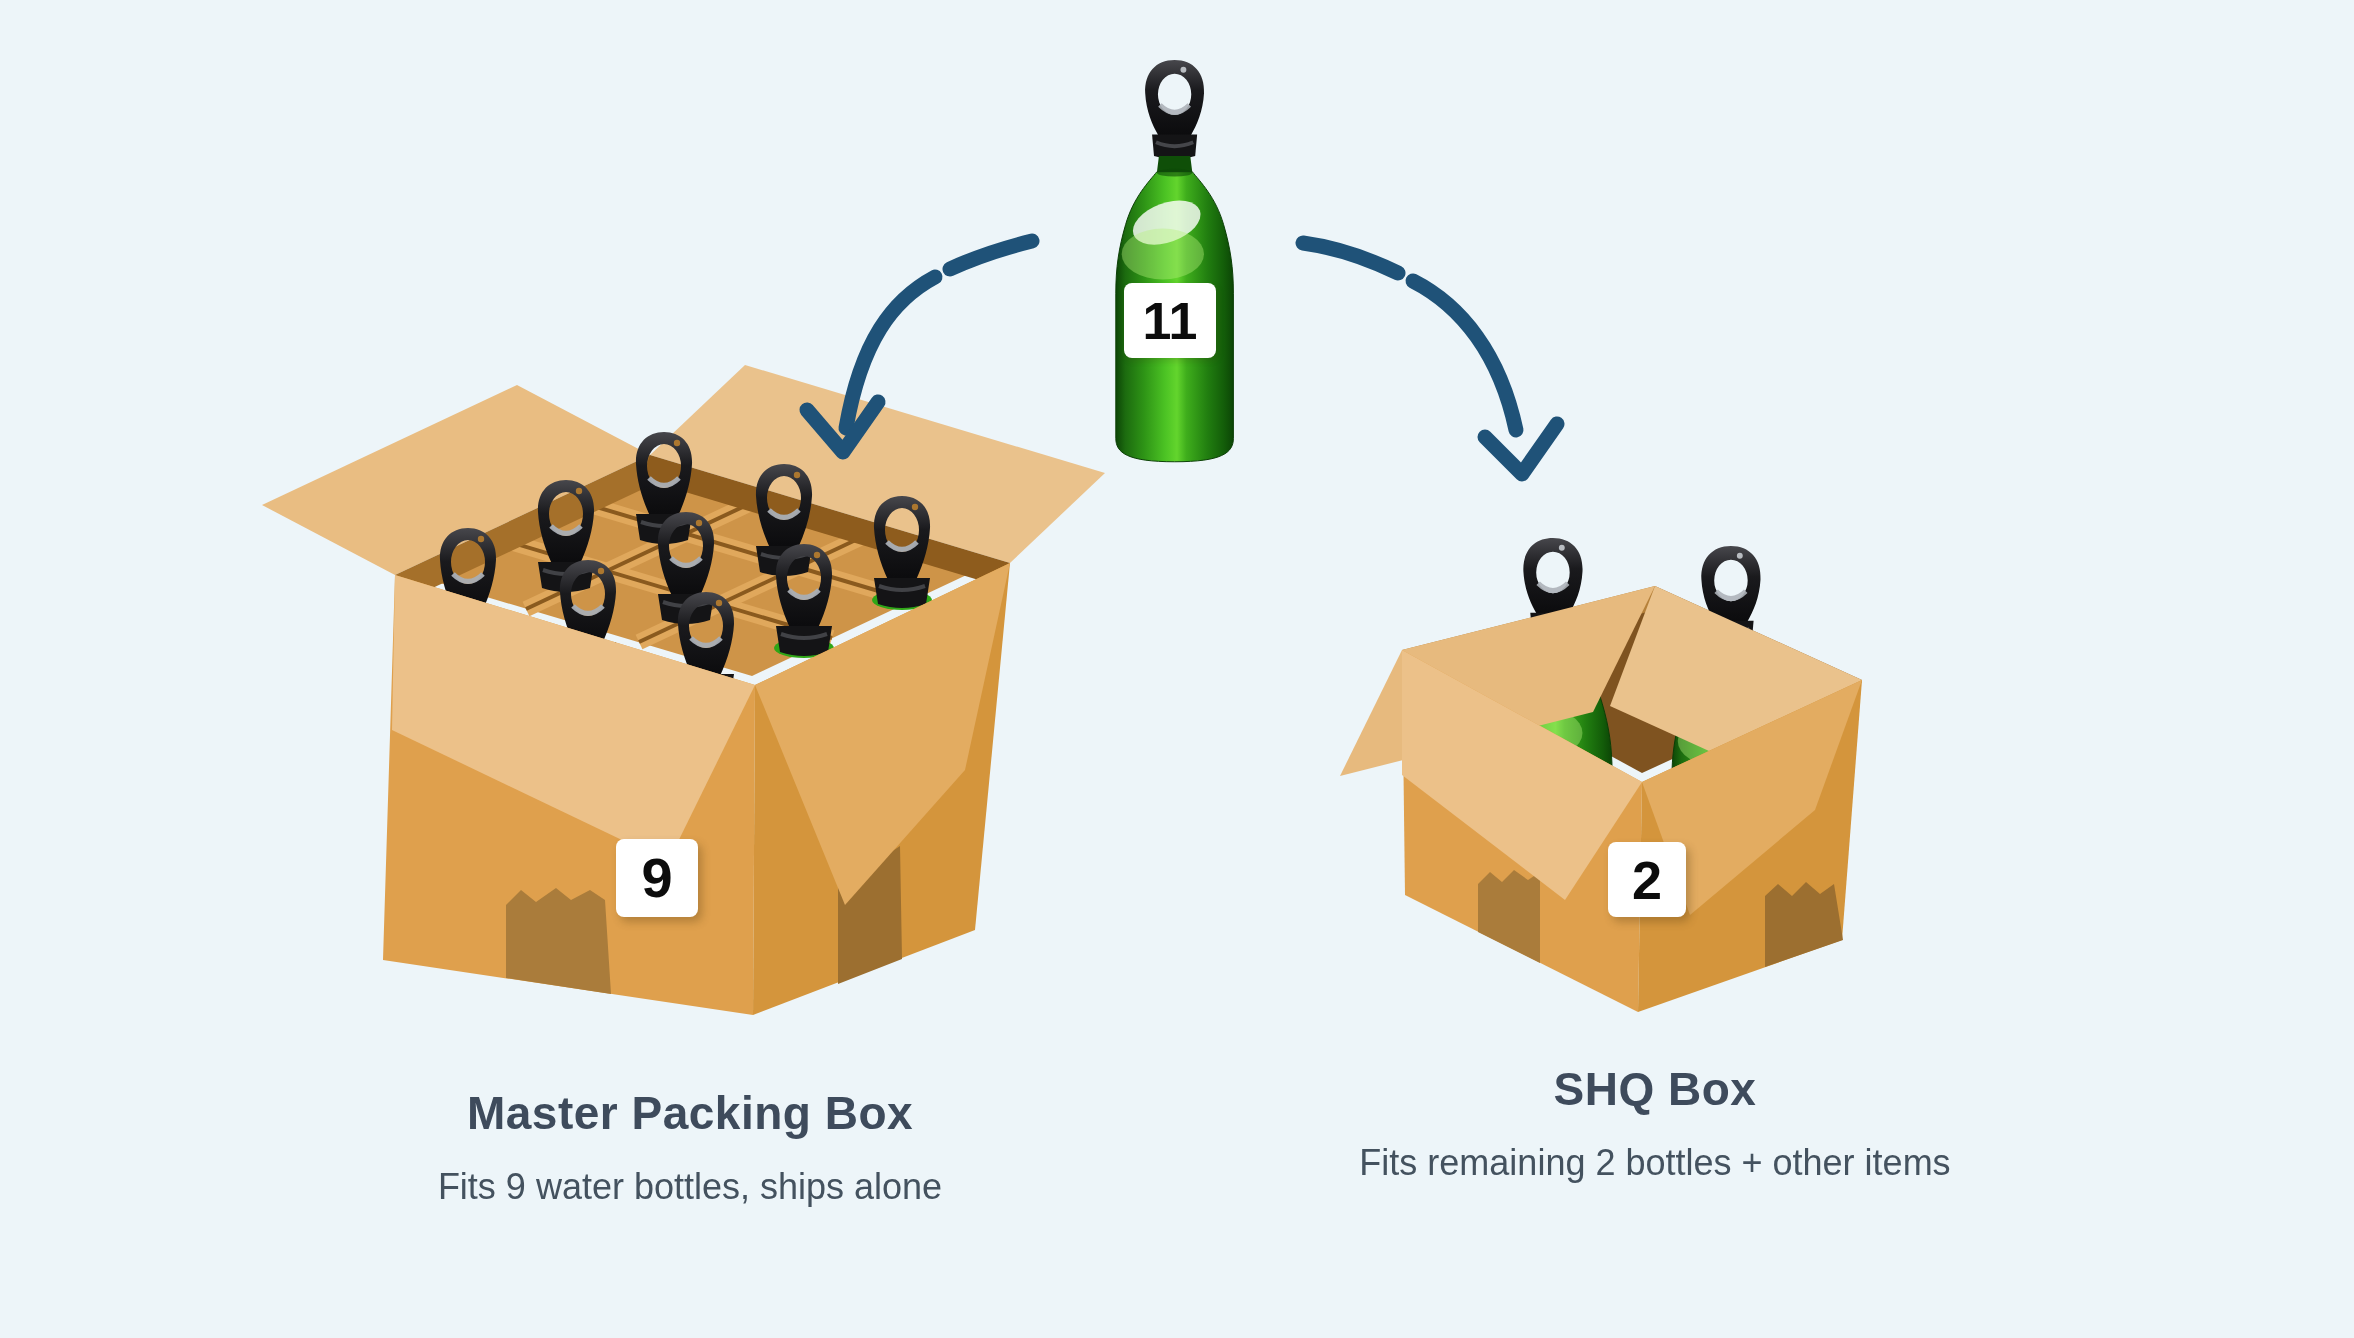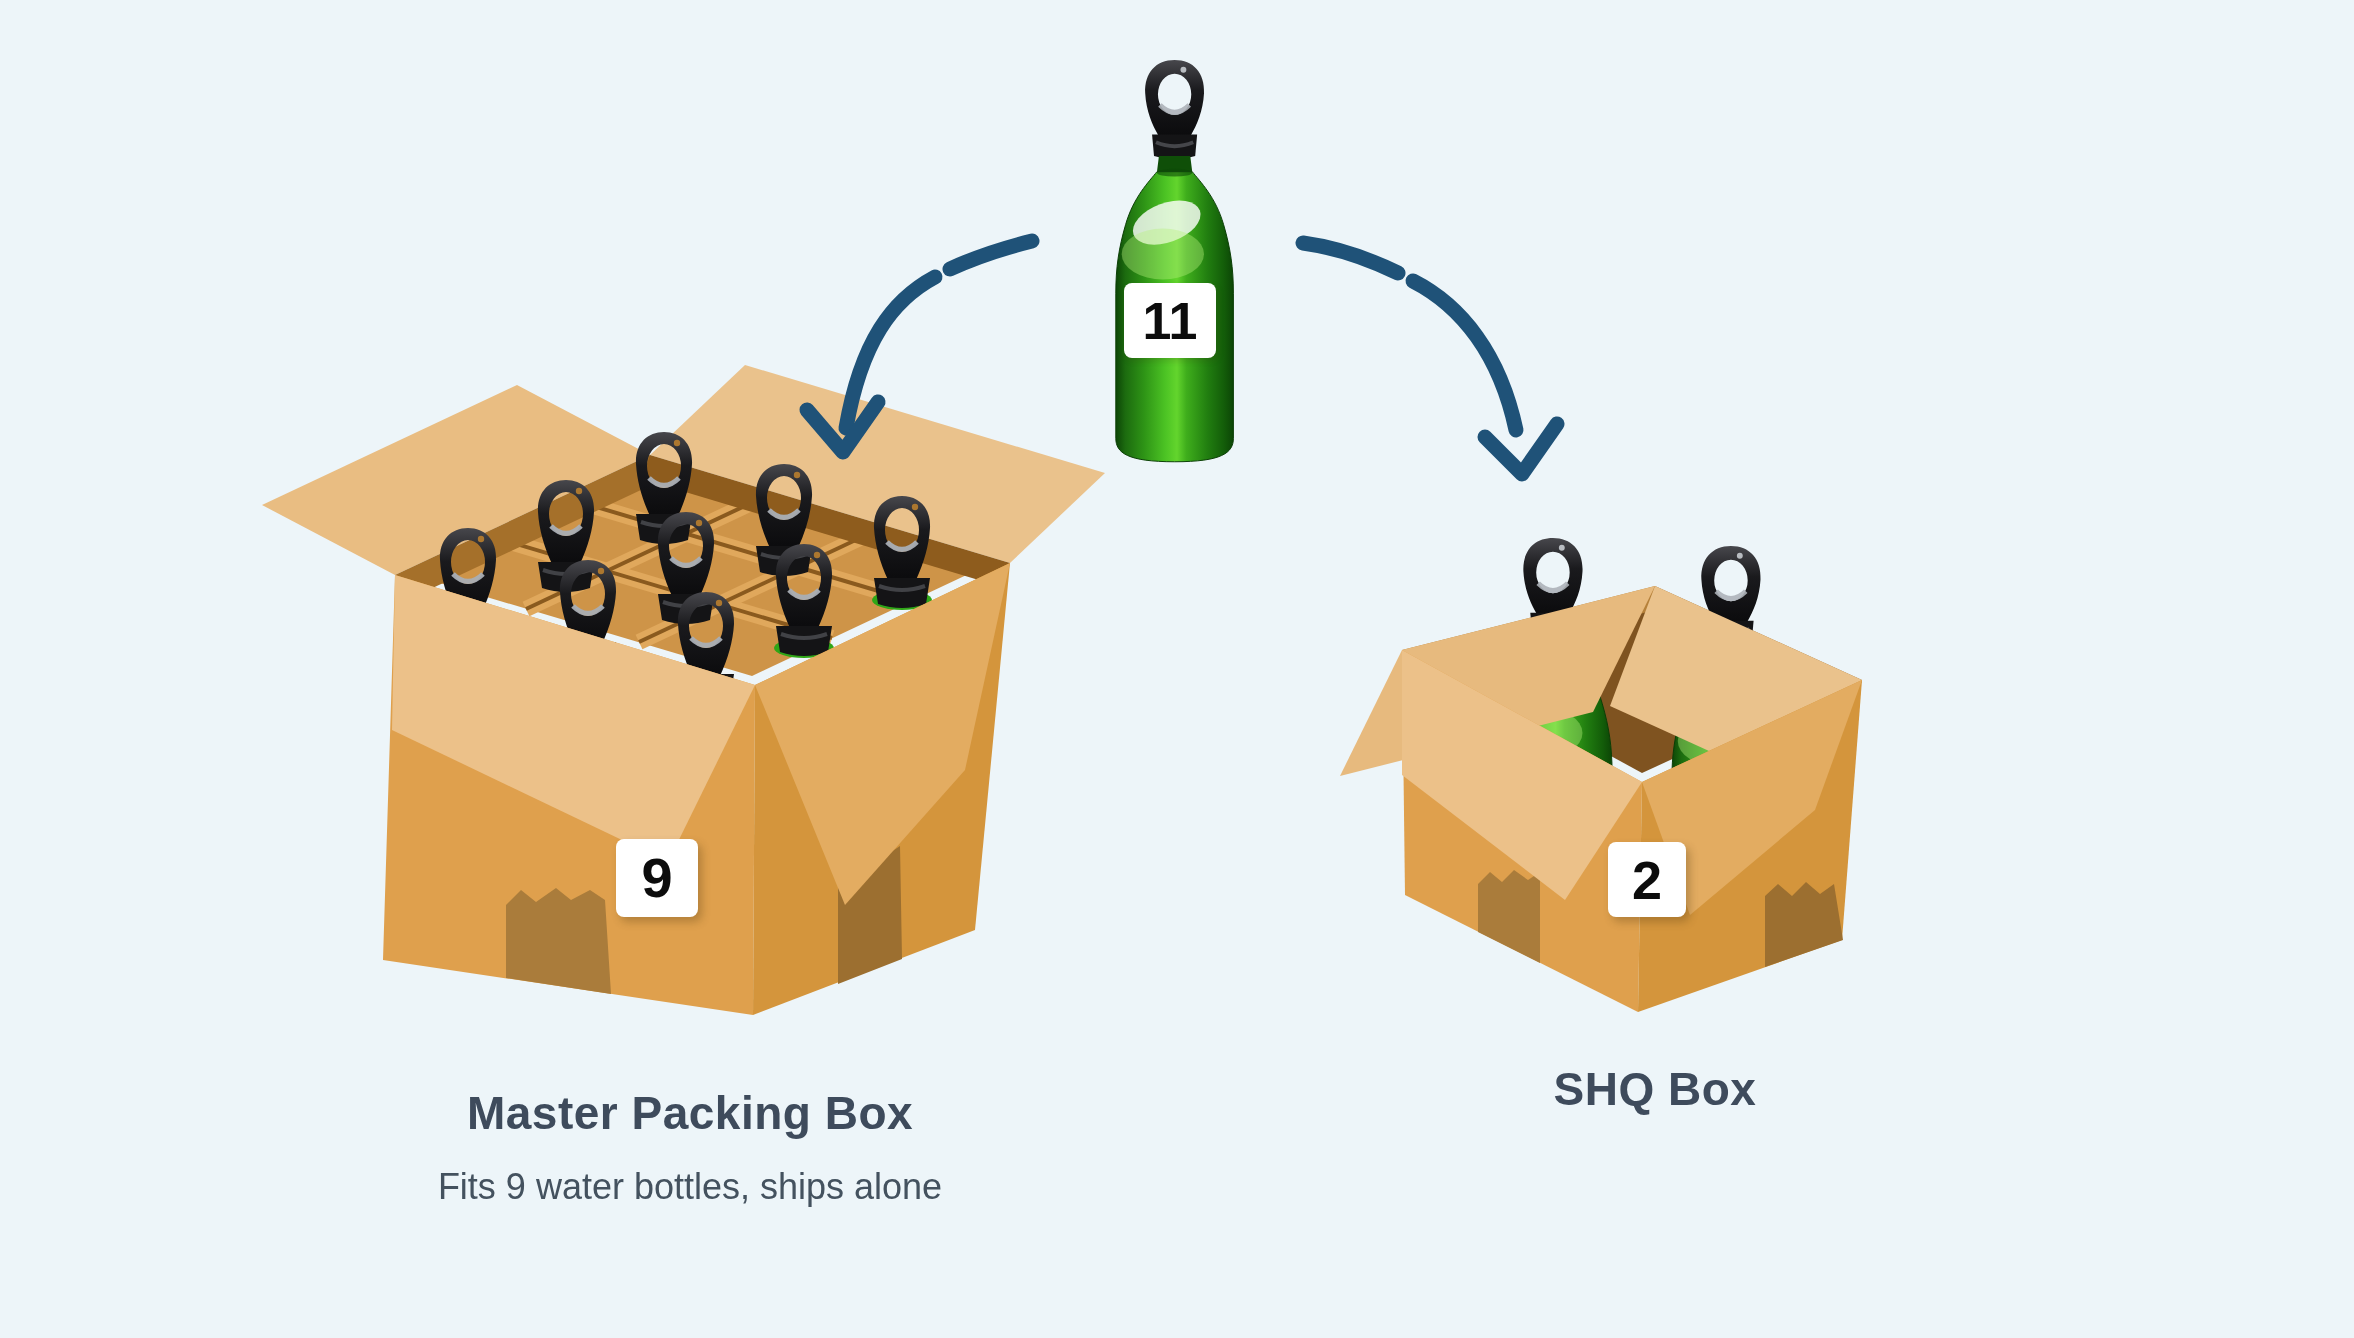--- a/index.html
+++ b/index.html
@@ -205,15 +205,16 @@
   <div class="count-label bottle-badge">11</div>
   <div class="count-label master-badge">9</div>
   <div class="count-label shq-badge">2</div>
 
   <div class="caption left-caption">
     <div class="title">Master Packing Box</div>
     <div class="subtitle">Fits 9 water bottles, ships alone</div>
   </div>
   <div class="caption right-caption">
     <div class="title">SHQ Box</div>
+    <div class="subtitle">Fits remaining 2 bottles + other items</div>
   </div>
 
 </div>
 
 </body></html>

